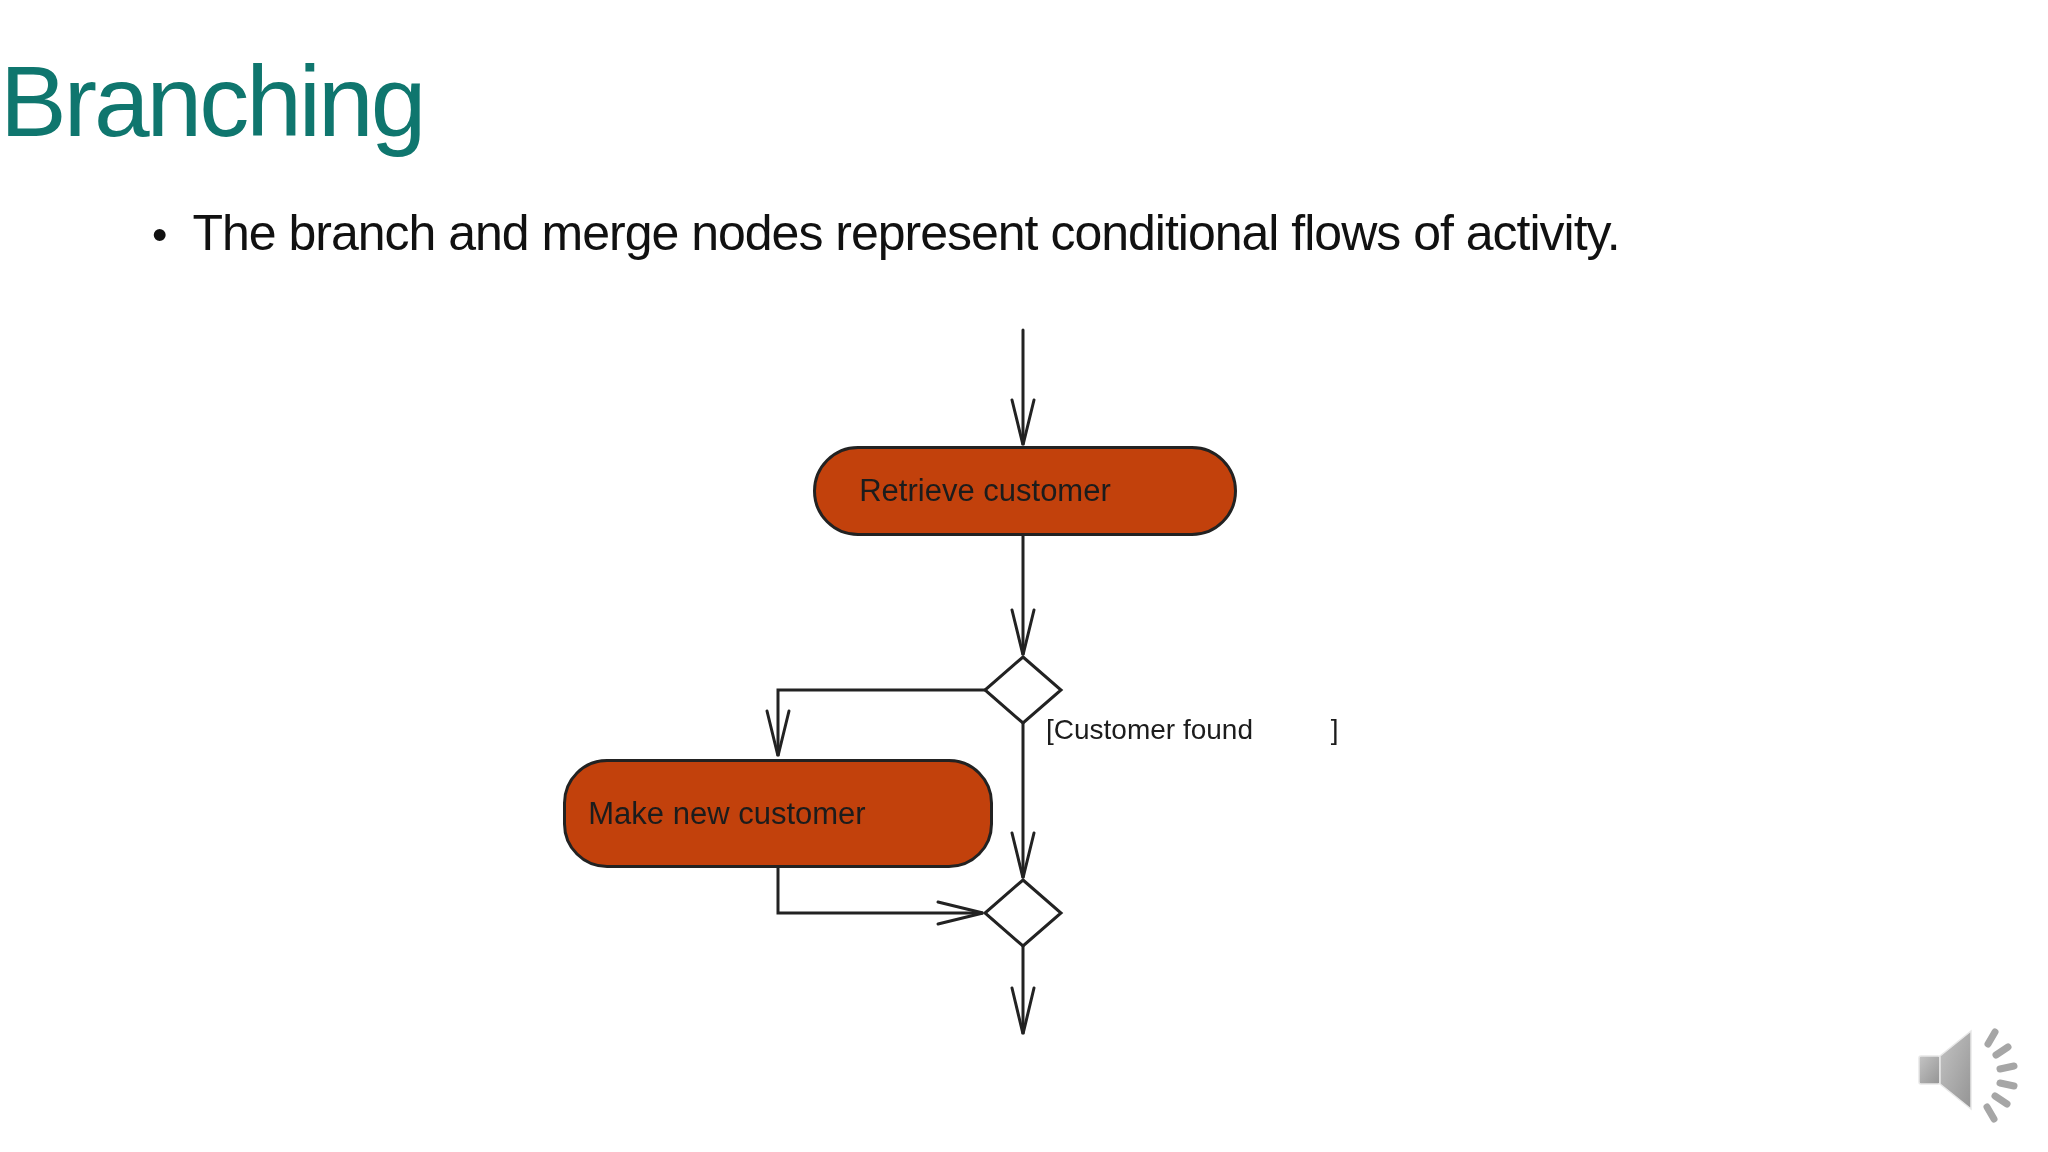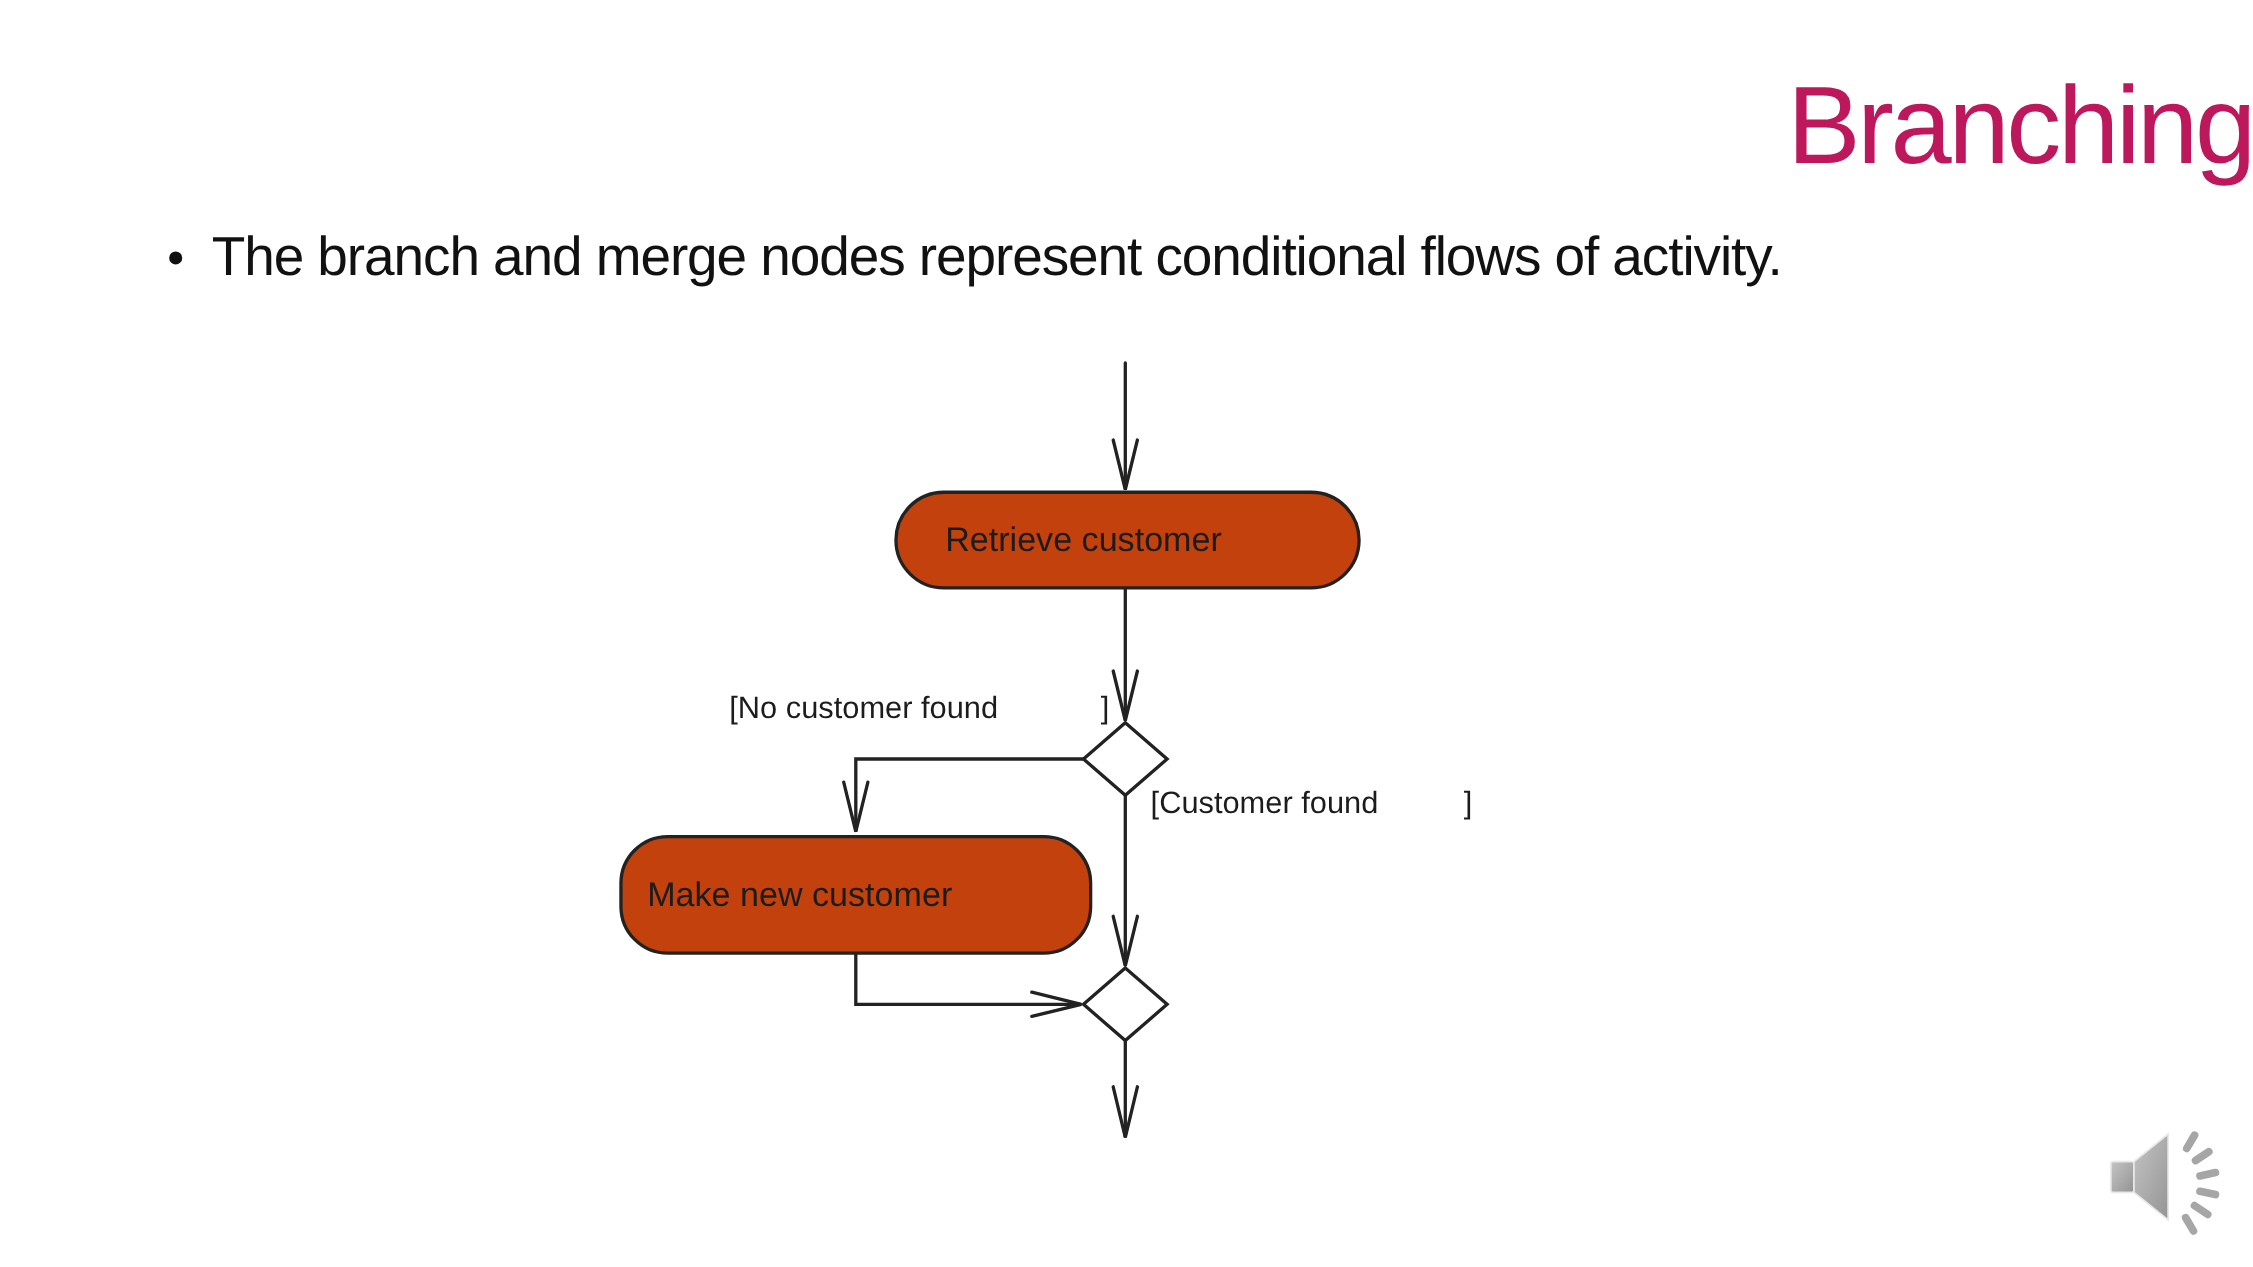--- a/index.html
+++ b/index.html
@@ -16,26 +16,25 @@
     width: 2048px;
     height: 1152px;
     background: #ffffff;
     color: #1a1a1a;
   }
   .title {
     position: absolute;
     top: 44px;
     left: 0;
     width: 100%;
-    text-align: right;
+    text-align: left;
     font-size: 100px;
     font-weight: 500;
     letter-spacing: -3px;
-    color: #be185d;
-    margin-top: 13px;
+    color: #0f766e;
   }
   .bullet-line {
     position: absolute;
     left: 152px;
     top: 204px;
     display: flex;
     align-items: flex-start;
     font-size: 50px;
     letter-spacing: -1px;
     color: #111111;
@@ -149,21 +148,20 @@
     </svg>
 
     <div class="activity-node node-retrieve">
       <span>Retrieve customer</span>
     </div>
 
     <div class="activity-node node-make-new">
       <span>Make new customer</span>
     </div>
 
-    <div class="guard-label guard-no-customer">[No customer found            ]</div>
 
     <div class="guard-label guard-customer">[Customer found          ]</div>
 
   </div>
 
   <svg class="audio-icon" viewBox="0 0 112 98">
     <defs>
       <linearGradient id="spk" x1="0" y1="0" x2="1" y2="1">
         <stop offset="0" stop-color="#c4c4c4"></stop>
         <stop offset="1" stop-color="#949494"></stop>

